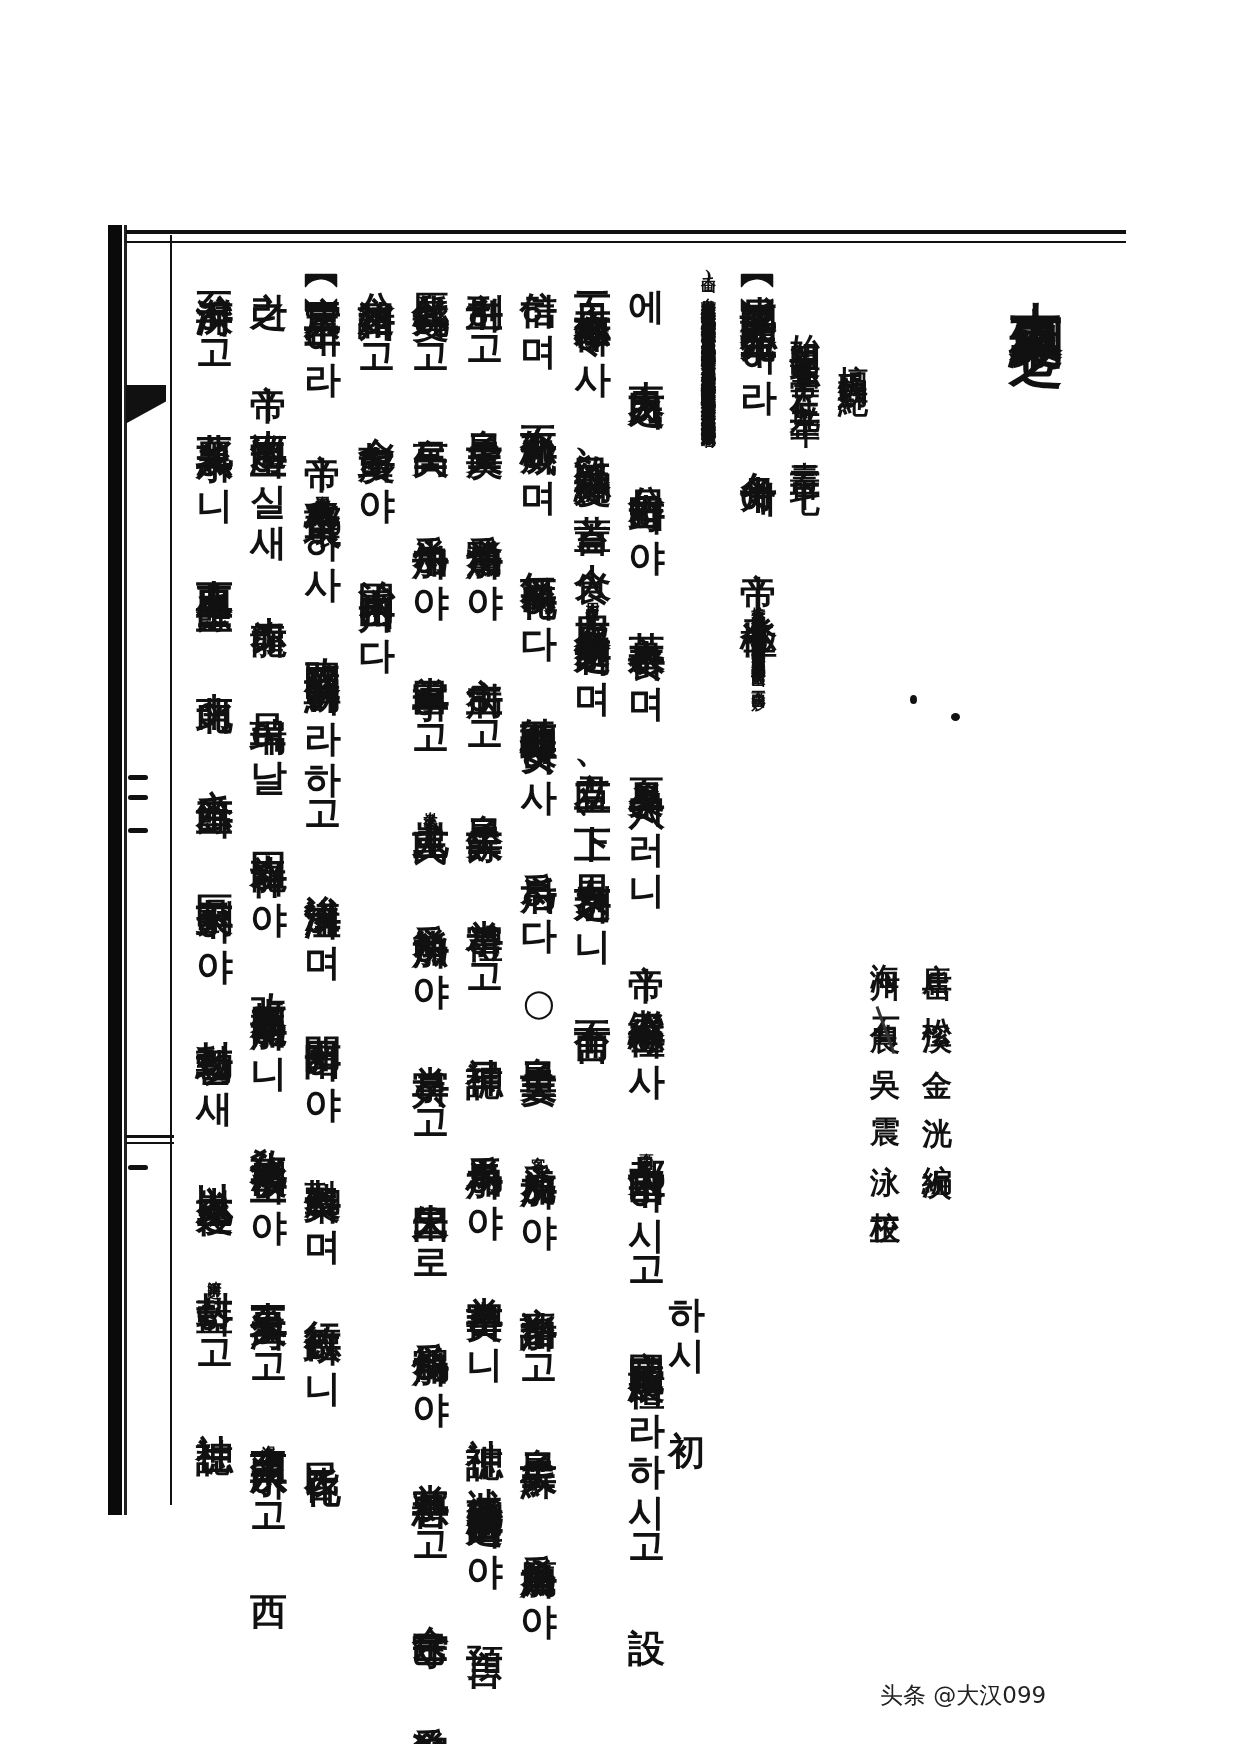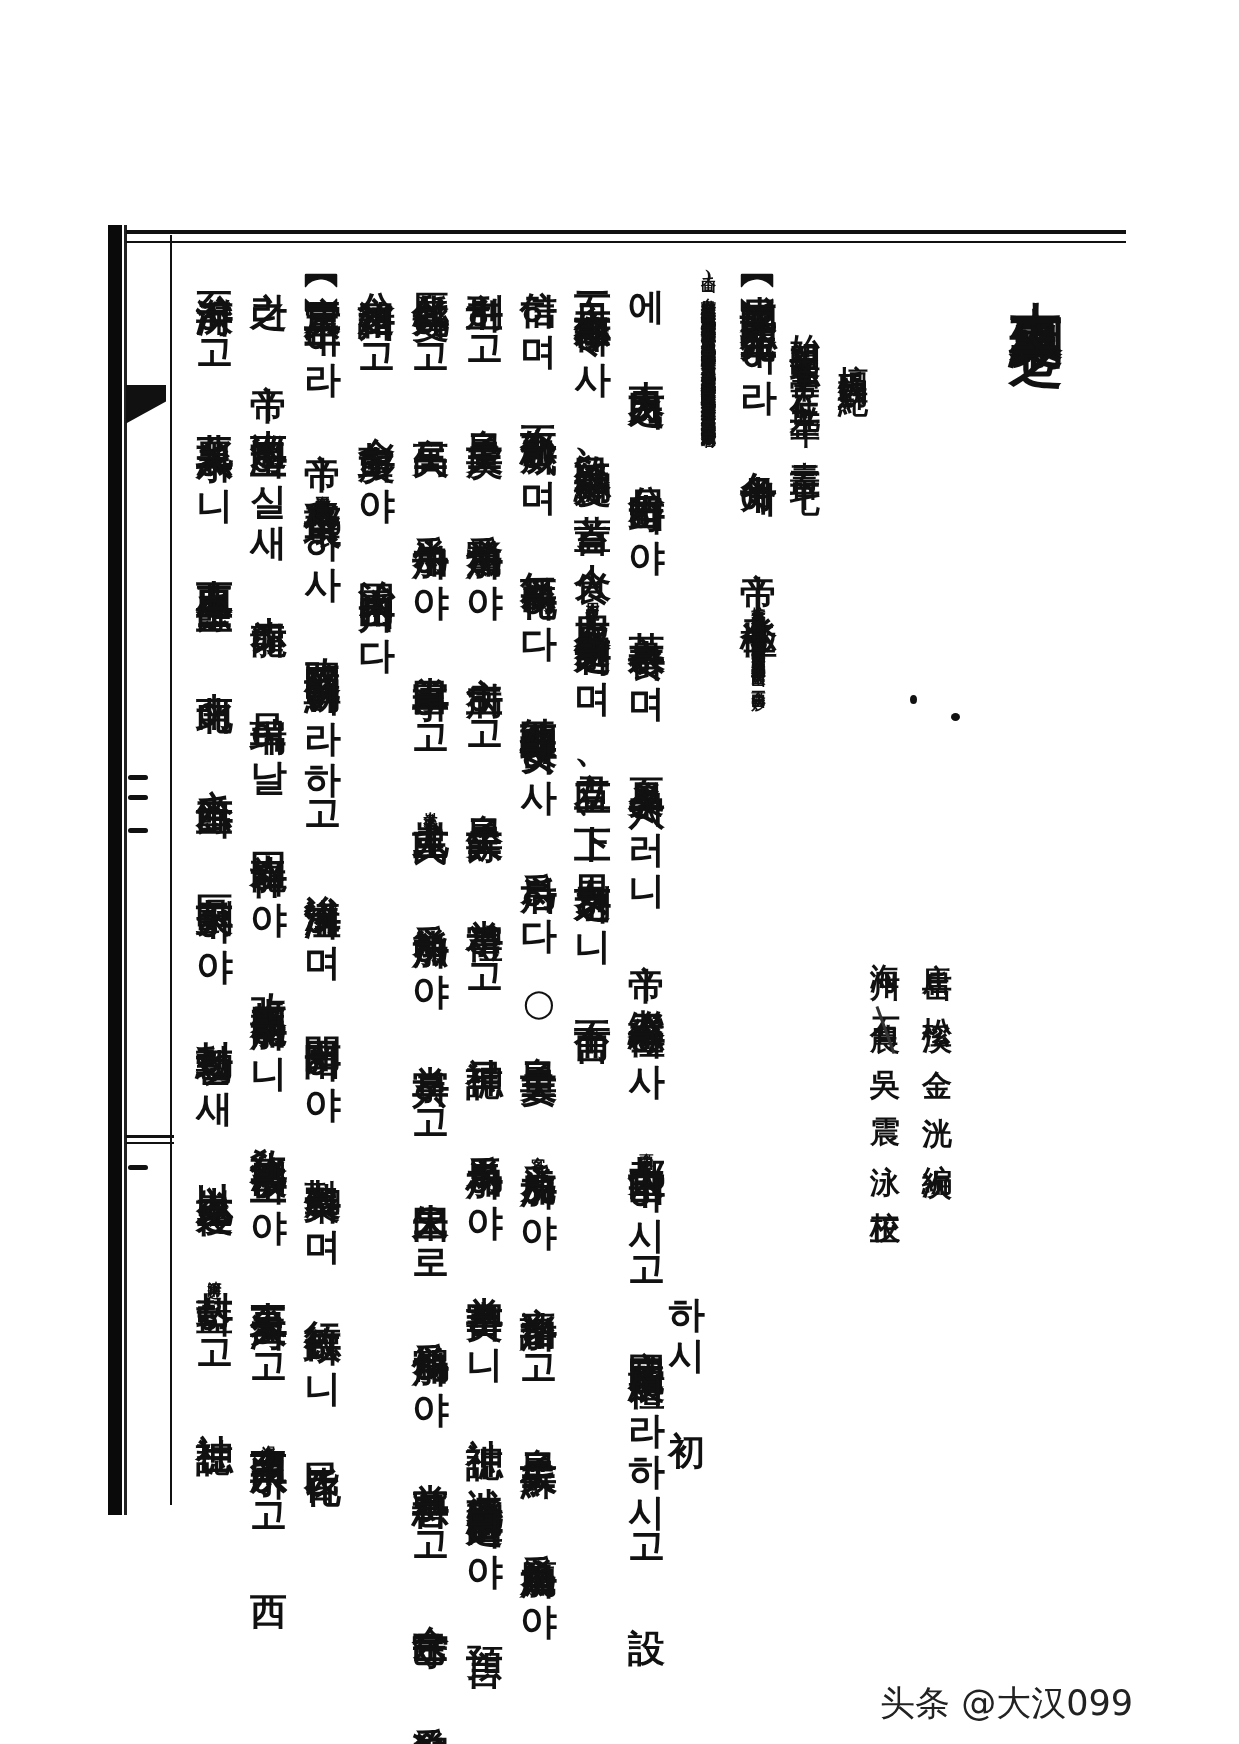--- a/index.html
+++ b/index.html
@@ -34,21 +34,21 @@
   .col {
     position: absolute; writing-mode: vertical-rl; text-orientation: upright;
     white-space: nowrap; line-height: 1;
   }
   .title { font-size: 54px; font-weight: 700; letter-spacing: 6px; }
   .body-text { font-size: 37px; letter-spacing: 4px; font-weight: 600; }
   .mid-text { font-size: 30px; letter-spacing: 6px; font-weight: 600; }
   .note-text { font-size: 14px; letter-spacing: 1px; font-weight: 700; line-height: 1.1; }
   .watermark {
     position: absolute; left: 880px; top: 1680px; font-family: "DejaVu Sans", sans-serif;
-    font-size: 35px; color: #222; text-shadow: 0 0 2px #fff, 0 0 3px #fff;
+    font-size: 23px; color: #222; text-shadow: 0 0 2px #fff, 0 0 3px #fff;
   }
   .speck { position: absolute; background: #111; border-radius: 50%; }
   .scribble {
     position: absolute; left: 884px; top: 1005px; width: 3px; height: 50px; background: #333;
     transform: rotate(-20deg);
   }
 </style>
 </head>
 <body>
 

